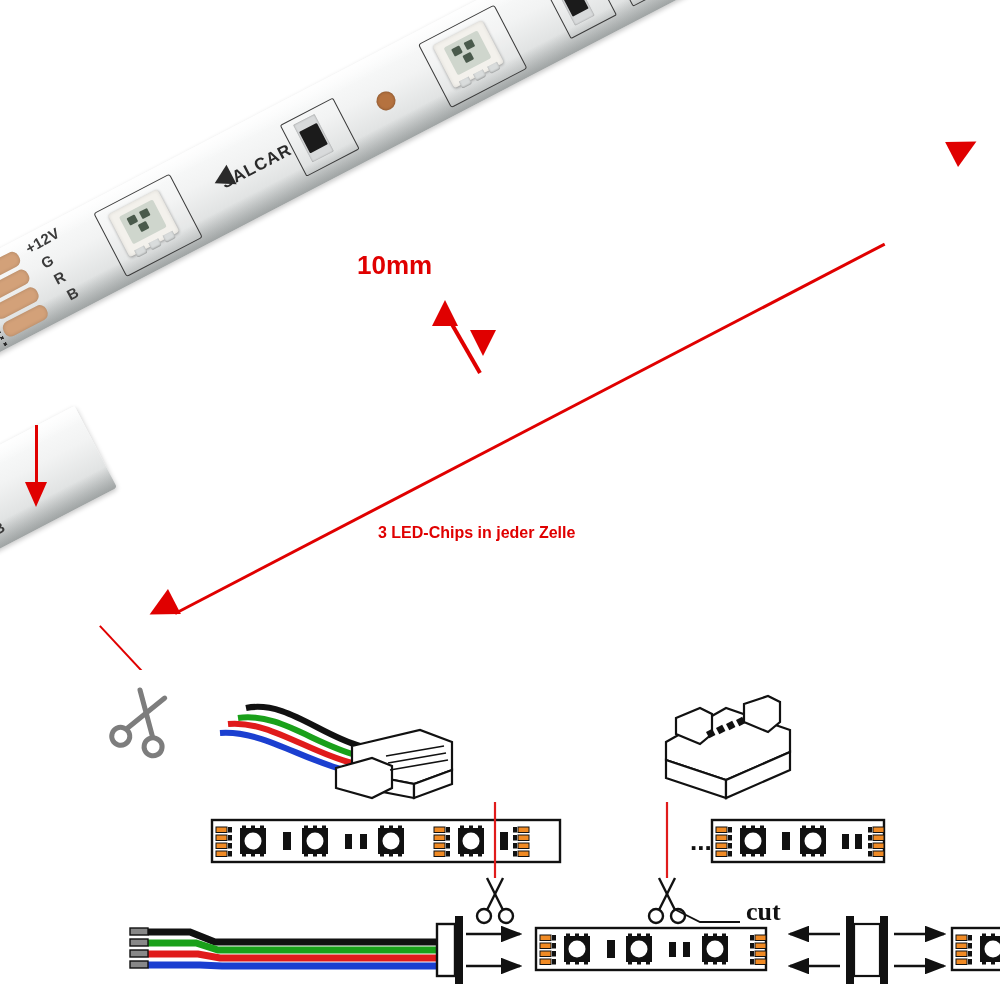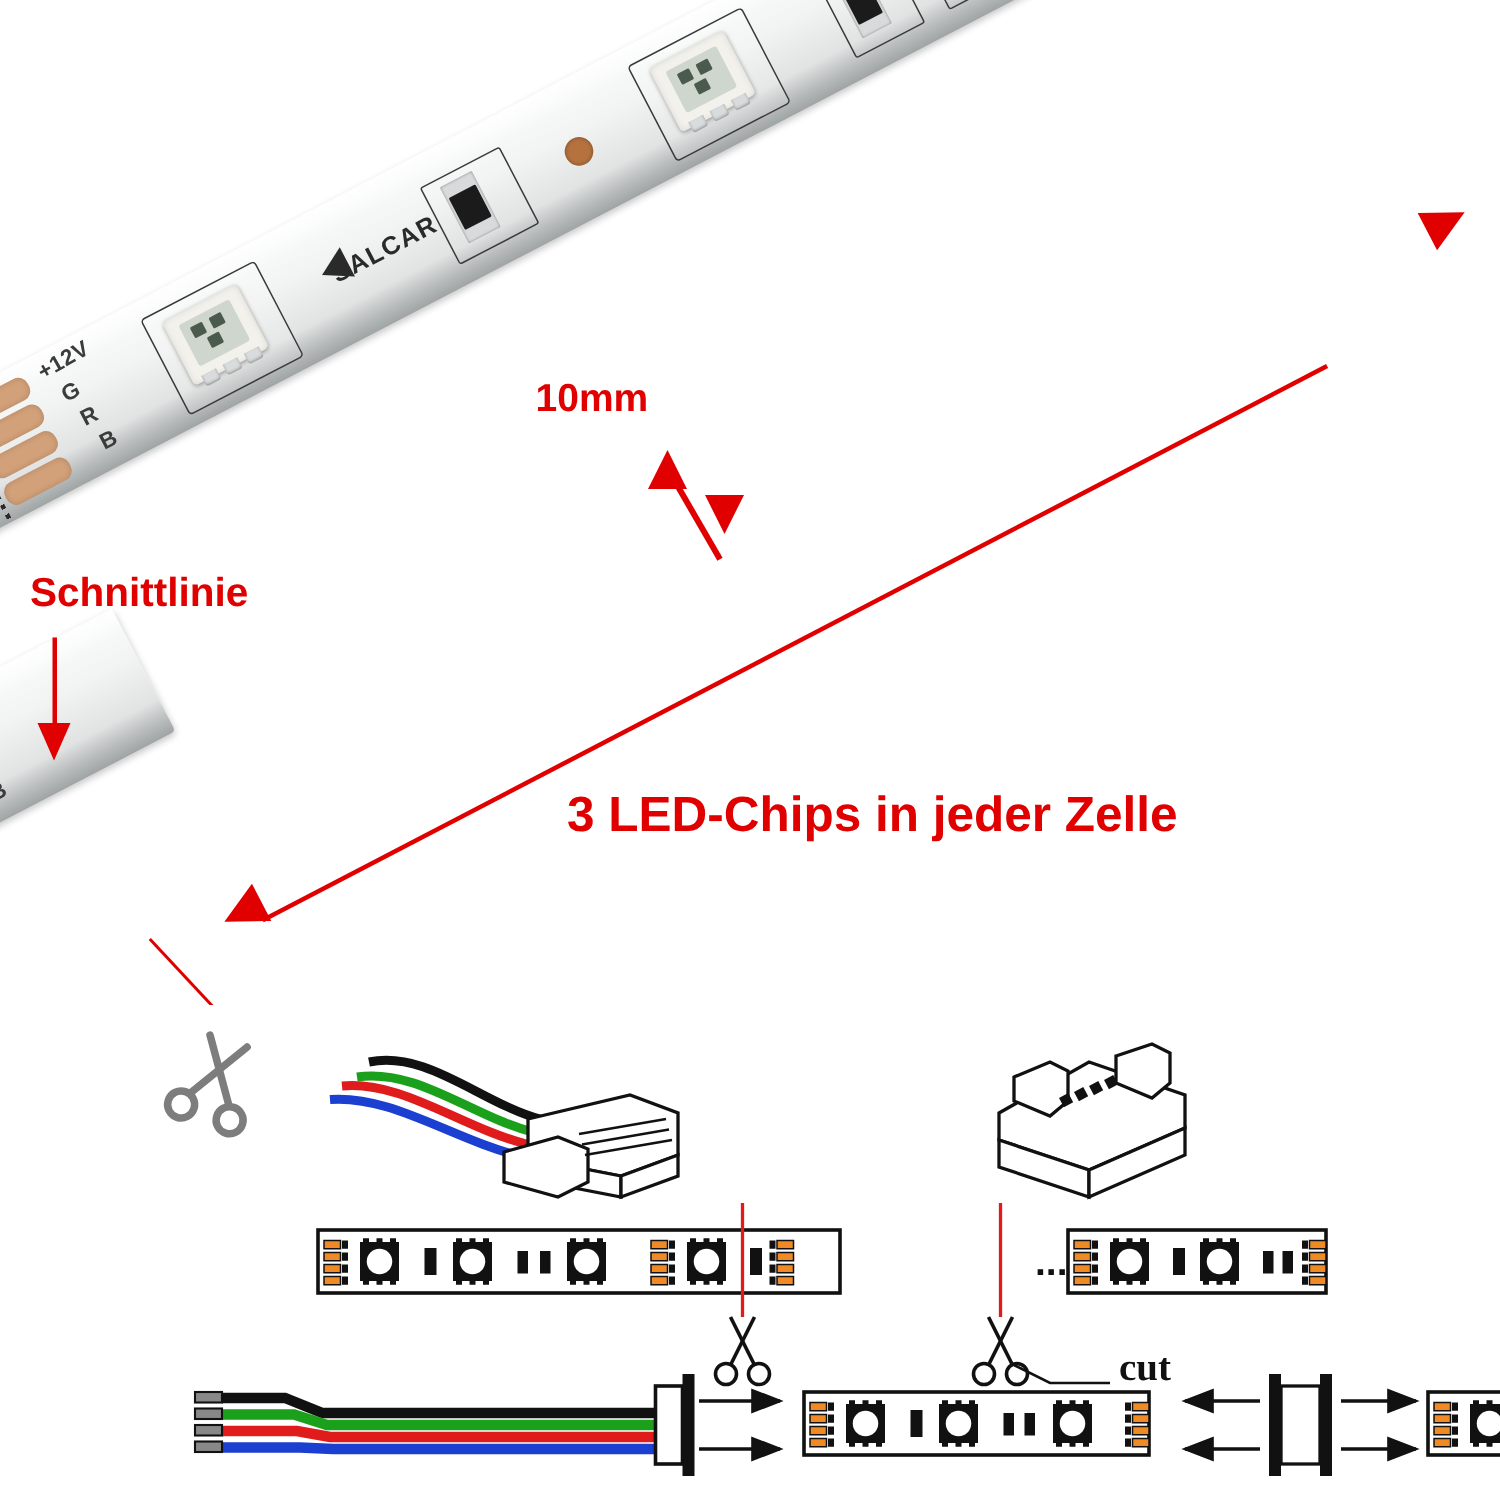--- a/index.html
+++ b/index.html
@@ -105,35 +105,34 @@
 
     </div>
 
     <div class="strip" style="left:-95px;top:500px;width:215px;height:92px;transform:rotate(-27.5deg);transform-origin:0 50%;">
       <div class="stripTop"></div>
       <div class="stripShade"></div>
 
       <span class="padLabel" style="left:86px;top:65px;font-size:15px;">B</span>
     </div>
 
-    <div class="redLabel" style="left:20px;top:380px;font-size:27px;">Schnittlinie</div>
 
     <div class="redLine" style="left:35px;top:425px;width:3px;height:62px;"></div>
     <div class="redHead" style="left:25px;top:482px;border-width:25px 11px 0 11px;border-color:#e00000 transparent transparent transparent;"></div>
 
     <div class="redLabel" style="left:357px;top:250px;font-size:26px;">10mm</div>
     <div class="redLine" style="left:446px;top:312px;width:68px;height:4px;transform:rotate(60deg);"></div>
     <div class="redHead" style="left:432px;top:300px;border-width:0 13px 26px 13px;border-color:transparent transparent #e00000 transparent;"></div>
     <div class="redHead" style="left:470px;top:330px;border-width:26px 13px 0 13px;border-color:#e00000 transparent transparent transparent;"></div>
 
     <div class="redLine" style="left:175px;top:612px;width:800px;height:2.5px;transform:rotate(-27.5deg);"></div>
     <div class="redHead" style="left:148px;top:594px;border-width:14px 28px 14px 0;border-color:transparent #e00000 transparent transparent;transform:rotate(-27.5deg);"></div>
     <div class="redHead" style="left:950px;top:134px;border-width:14px 0 14px 28px;border-color:transparent transparent transparent #e00000;transform:rotate(-27.5deg);"></div>
 
-    <div class="redLabel" style="left:378px;top:524px;font-size:33px;">3 LED-Chips in jeder Zelle</div>
+    <div class="redLabel" style="left:378px;top:524px;font-size:16px;">3 LED-Chips in jeder Zelle</div>
 
     <div class="redLine" style="left:100px;top:625px;width:62px;height:1.6px;transform:rotate(47deg);"></div>
   </div>
 
   <div id="art">
     <svg width="1000" height="340" viewBox="0 0 1000 340">
       <defs>
         <g id="ledpkg">
           <rect x="0" y="0" width="26" height="26" fill="#111"></rect>
           <circle cx="13" cy="13" r="8.5" fill="#fff"></circle>

